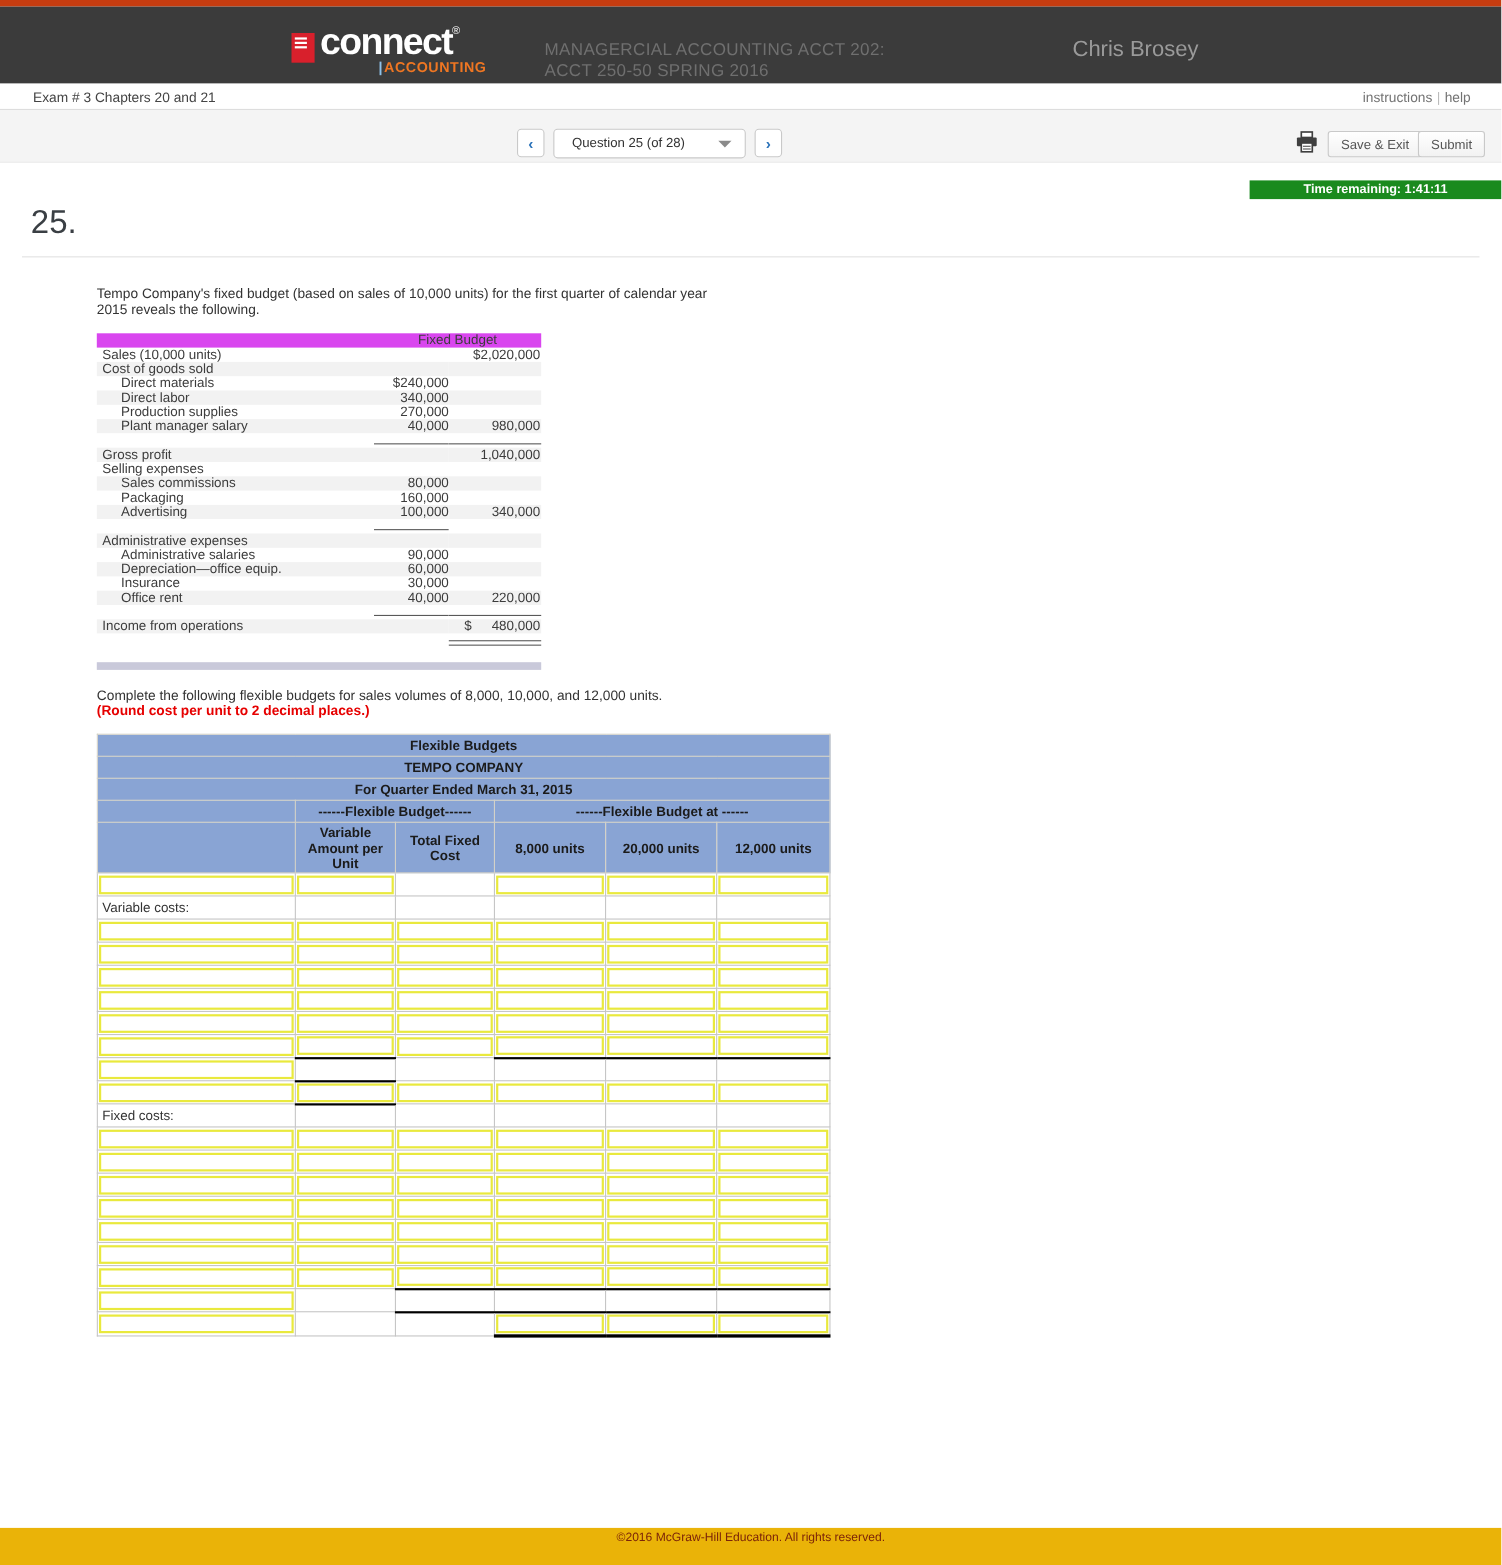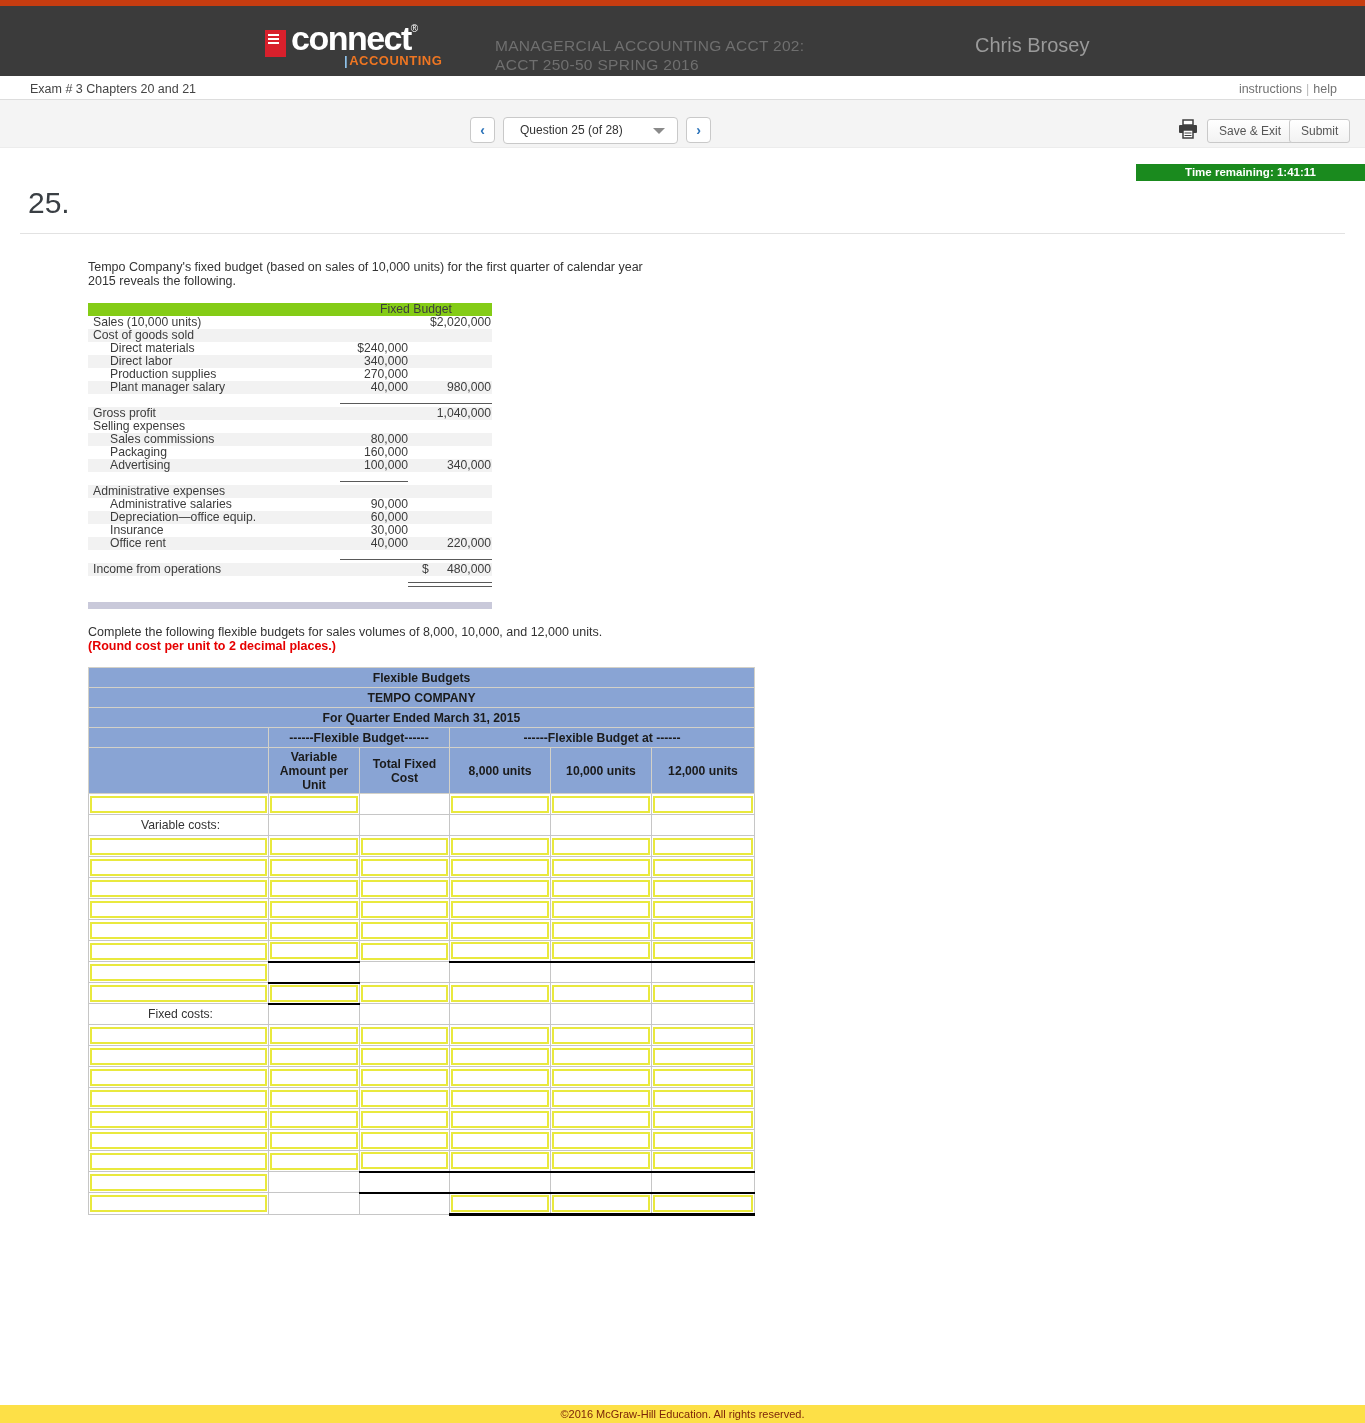--- a/index.html
+++ b/index.html
@@ -46,45 +46,45 @@
   .q-number { position:absolute; left:28px; top:186px; font-size:30px; color:#3a3f44; }
   .q-rule { position:absolute; left:20px; top:233px; width:1325px; border-top:1px solid #e2e2e2; }
   .intro { position:absolute; left:88px; top:261px; width:565px; font-size:12.5px; color:#333; line-height:13.5px; }
   .instruction { position:absolute; left:88px; top:626px; width:560px; font-size:12.5px; color:#333; line-height:13.5px; }
   .instruction .red { color:#e60000; font-weight:bold; }
 
   
   .fixedtbl { position:absolute; left:88px; top:303px; width:404px; border-collapse:collapse; font-size:12.2px; color:#3c3c3c; }
   .fixedtbl td { height:13px; line-height:13px; padding:0; vertical-align:middle; }
   .fixedtbl tr.shade td { background:#f2f2f2; }
-  .fixedtbl .fb-head td { background:#84cc16;margin-top:36px; }
+  .fixedtbl .fb-head td { background:#d946ef;margin-top:36px; }
   .fixedtbl .fb-head .fb-head-label { text-align:center; }
   .fb-label { padding-left:5px !important; }
   .fb-label.ind { padding-left:22px !important; }
   .fb-amt { text-align:right; }
   .fb-tot { text-align:right; padding-right:1px !important; }
   .fb-tot.split { display:flex; justify-content:space-between; padding-left:14px !important; align-items:center; }
   .rule-row td { background:#fff !important; }
   .rule1 { border-top:1px solid #595959; margin-top:5px; }
   .rule2 { height:5px; border-top:1px solid #595959; border-bottom:1px solid #595959; margin-top:3px; }
   .strip { background:#c9c9da !important; height:7px !important; }
 
   
   .flextbl { position:absolute; left:88px; top:667px; border-collapse:collapse; font-size:12.2px; color:#333; table-layout:fixed; }
   .flextbl thead td { background:#89a4d4; border:1px solid #d3d1c8; font-weight:bold; color:#1b1b1b; text-align:center; height:20px; line-height:14px; }
   .flextbl thead tr.units td { height:46px;text-align:center; }
   .flextbl tbody td { border:1px solid #c6c6c6; height:21px; padding:0; background:#fff; vertical-align:middle; }
-  .flextbl tbody td.sec { padding-left:4px;text-align:center; }
+  .flextbl tbody td.sec { padding-left:4px; }
   .ybox { display:block; width:calc(100% - 2px); height:17px; margin:1px; border:2px solid #e9e93d; background:#fff; outline:none; font-family:"Liberation Sans", sans-serif; font-size:12px; padding:0 3px; }
   .flextbl td.bt { border-top:2px solid #000; }
   .flextbl td.bb { border-bottom:2px solid #000; }
   .flextbl td.bb3 { border-bottom:3px solid #000; }
 
   
-  .footer { position:absolute; bottom:0; left:0; width:100%; height:18px; background:#fde047; color:#7c2409; font-size:11px; text-align:center; line-height:18px; }
+  .footer { position:absolute; bottom:0; left:0; width:100%; height:34px; background:#eab308; color:#7c2409; font-size:11px; text-align:center; line-height:18px; }
 </style>
 </head>
 <body>
 
 <div id="page">
 
   <div class="topstrip"></div>
 
   <div class="appheader">
     <div class="mh-box">
@@ -307,21 +307,21 @@
       <tr>
         <td></td>
         <td colspan="2">------Flexible Budget------</td>
         <td colspan="3">------Flexible Budget at ------</td>
       </tr>
       <tr class="units">
         <td></td>
         <td>Variable Amount per Unit</td>
         <td>Total Fixed Cost</td>
         <td>8,000 units</td>
-        <td>10,000 units</td>
+        <td>20,000 units</td>
         <td>12,000 units</td>
       </tr>
     </thead>
     <tbody id="flex-body">
         <tr>
           <td>
             <input type="text" class="ybox" style="">
           </td>
           <td>
             <input type="text" class="ybox" style="">

